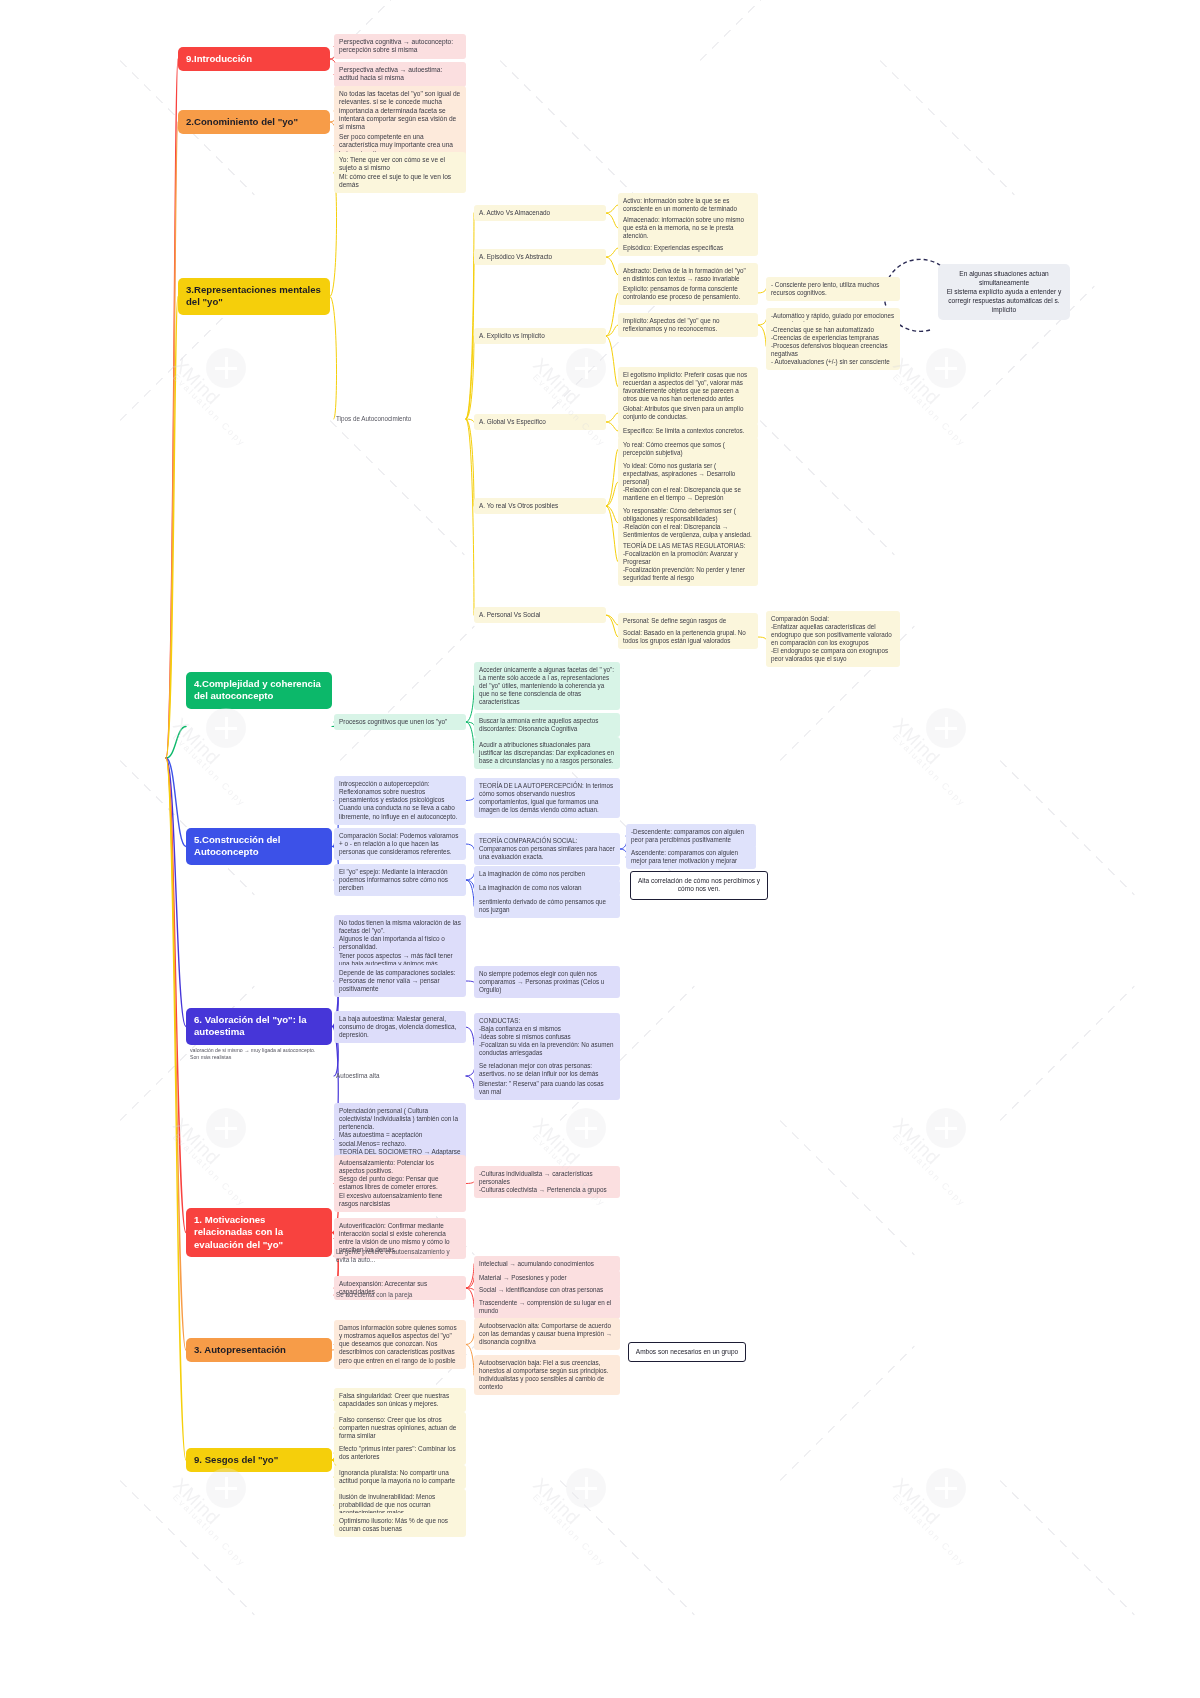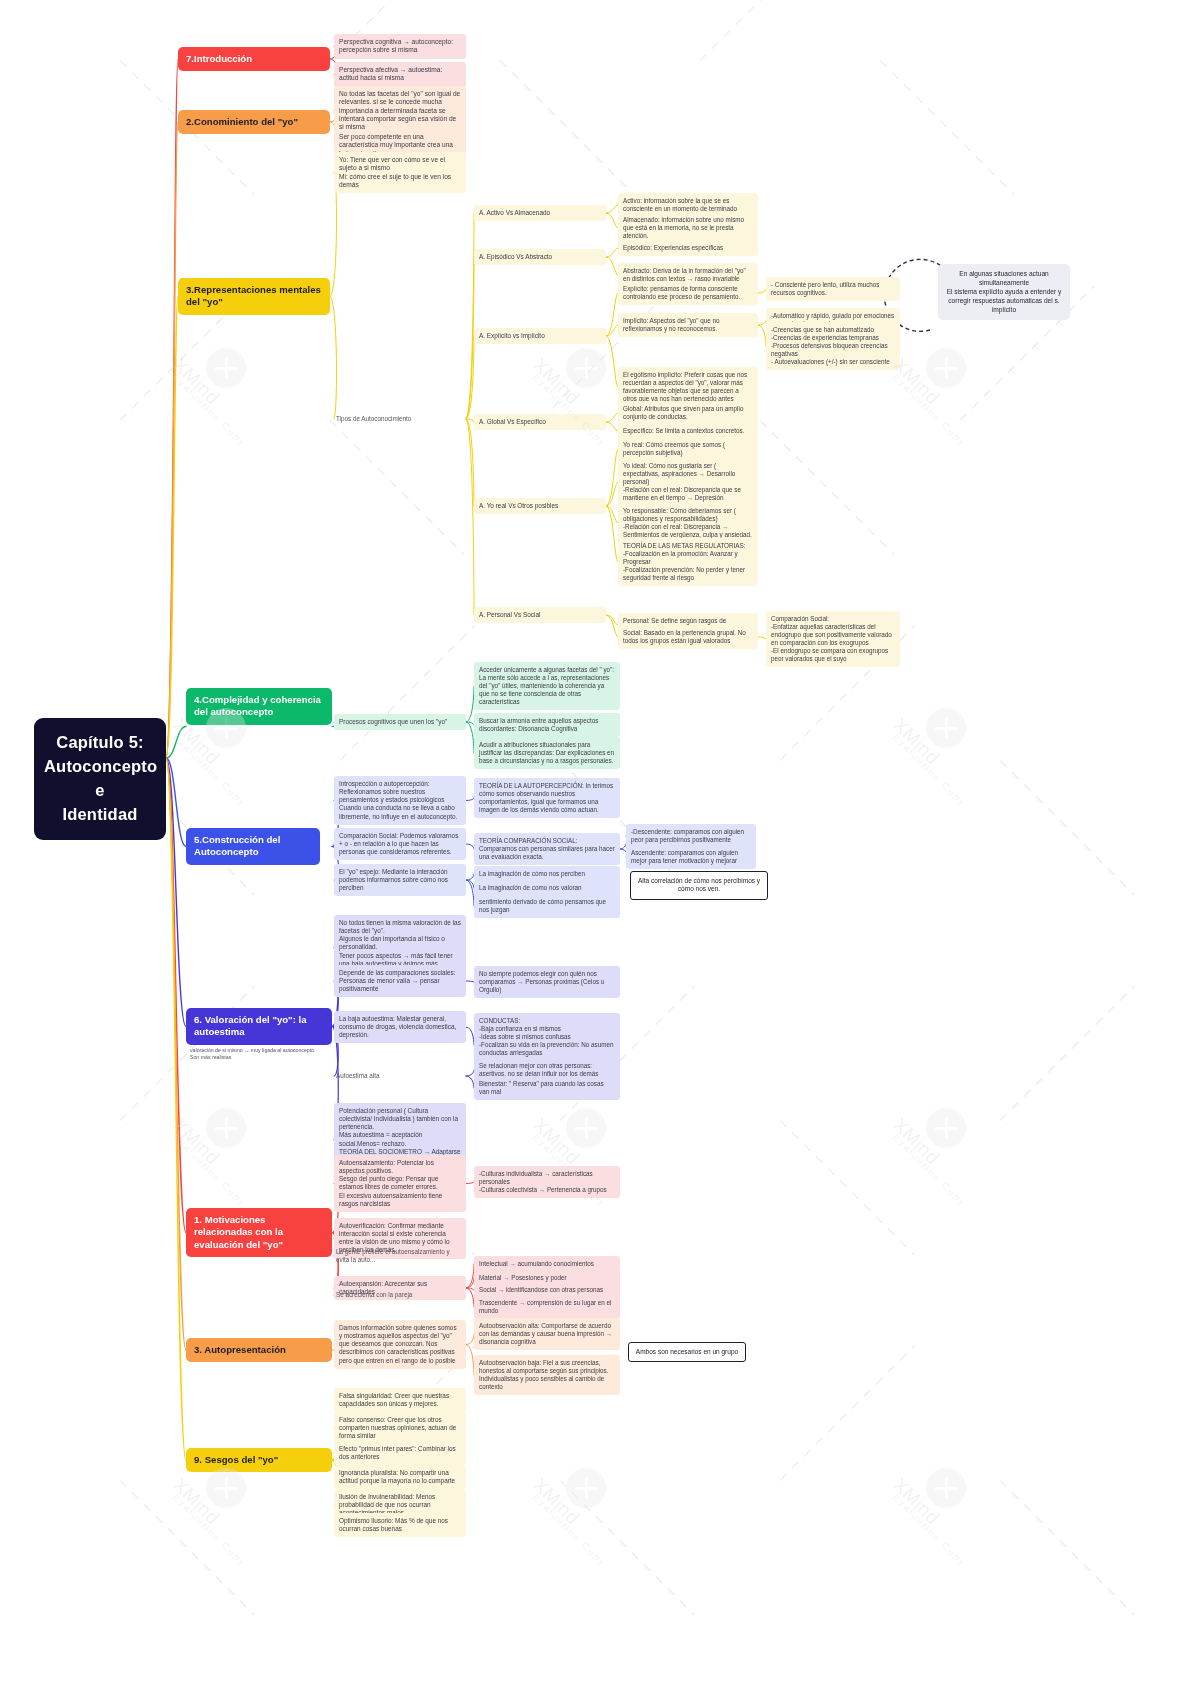--- a/index.html
+++ b/index.html
@@ -208,30 +208,27 @@
       <path d="M 466 1344.5 C 474 1344.5, 474 1334, 474 1334" fill="none" stroke="#f79c48" stroke-width="1" stroke-linecap="round"></path>
       <path d="M 466 1344.5 C 474 1344.5, 474 1375, 474 1375" fill="none" stroke="#f79c48" stroke-width="1" stroke-linecap="round"></path>
       <path d="M 332 1460 C 340 1460, 340 1400, 334 1400" fill="none" stroke="#f5cf0b" stroke-width="1.2" stroke-linecap="round"></path>
       <path d="M 332 1460 C 340 1460, 340 1428, 334 1428" fill="none" stroke="#f5cf0b" stroke-width="1.2" stroke-linecap="round"></path>
       <path d="M 332 1460 C 340 1460, 340 1453, 334 1453" fill="none" stroke="#f5cf0b" stroke-width="1.2" stroke-linecap="round"></path>
       <path d="M 332 1460 C 340 1460, 340 1477, 334 1477" fill="none" stroke="#f5cf0b" stroke-width="1.2" stroke-linecap="round"></path>
       <path d="M 332 1460 C 340 1460, 340 1505, 334 1505" fill="none" stroke="#f5cf0b" stroke-width="1.2" stroke-linecap="round"></path>
       <path d="M 332 1460 C 340 1460, 340 1525, 334 1525" fill="none" stroke="#f5cf0b" stroke-width="1.2" stroke-linecap="round"></path>
     </svg>
 
-  <div class="node root" id="root-node" style="left:34px; top:718px; width:132px;">Capítulo 5:
-Autoconcepto e
-Identidad</div>
 
   <div id="nodes">
-      <div class="node l1 white" style="left: 178px; top: 47px; width: 152px; background: rgb(248, 66, 63); color: rgb(255, 255, 255);">7.Introducción</div>
+      <div class="node l1 white" style="left: 178px; top: 47px; width: 152px; background: rgb(248, 66, 63); color: rgb(255, 255, 255);">9.Introducción</div>
       <div class="node l1" style="left: 178px; top: 110px; width: 152px; background: rgb(247, 156, 72); color: rgb(29, 29, 39);">2.Conominiento del "yo"</div>
       <div class="node l1" style="left: 178px; top: 278px; width: 152px; background: rgb(245, 207, 11); color: rgb(29, 29, 39);">3.Representaciones mentales del "yo"</div>
-      <div class="node l1 white" style="left: 186px; top: 688px; width: 146px; background: rgb(12, 184, 106); color: rgb(255, 255, 255);">4.Complejidad y coherencia del autoconcepto</div>
-      <div class="node l1 white" style="left: 186px; top: 828px; width: 134px; background: rgb(60, 81, 232); color: rgb(255, 255, 255);">5.Construcción del Autoconcepto</div>
+      <div class="node l1 white" style="left: 186px; top: 672px; width: 146px; background: rgb(12, 184, 106); color: rgb(255, 255, 255);">4.Complejidad y coherencia del autoconcepto</div>
+      <div class="node l1 white" style="left: 186px; top: 828px; width: 146px; background: rgb(60, 81, 232); color: rgb(255, 255, 255);">5.Construcción del Autoconcepto</div>
       <div class="node l1 white" style="left: 186px; top: 1008px; width: 146px; background: rgb(70, 54, 216); color: rgb(255, 255, 255);">6.  Valoración del "yo": la autoestima</div>
       <div class="node plain" style="left: 188px; top: 1046px; width: 154px; font-size: 5.2px;">valoración de si mismo → muy ligada al autoconcepto.
 Son más realistas</div>
       <div class="node l1 white" style="left: 186px; top: 1208px; width: 146px; background: rgb(248, 66, 63); color: rgb(255, 255, 255);">1. Motivaciones relacionadas con la evaluación del "yo"</div>
       <div class="node l1" style="left: 186px; top: 1338px; width: 146px; background: rgb(247, 156, 72); color: rgb(29, 29, 39);">3. Autopresentación</div>
       <div class="node l1" style="left: 186px; top: 1448px; width: 146px; background: rgb(245, 207, 11); color: rgb(29, 29, 39);">9. Sesgos del "yo"</div>
       <div class="node l2" style="left: 334px; top: 34px; width: 132px; background: rgb(251, 223, 224);">Perspectiva cognitiva → autoconcepto: percepción sobre si misma</div>
       <div class="node l2" style="left: 334px; top: 62px; width: 132px; background: rgb(251, 223, 224);">Perspectiva afectiva → autoestima: actitud hacia si misma</div>
       <div class="node l2" style="left: 334px; top: 86px; width: 132px; background: rgb(253, 234, 219);">No todas las facetas del "yo" son igual de relevantes. si se le concede mucha importancia a determinada faceta se intentará comportar según esa visión de si misma</div>
       <div class="node l2" style="left: 334px; top: 129px; width: 132px; background: rgb(253, 234, 219);">Ser poco competente en una característica muy importante crea una baja autoestima</div>

